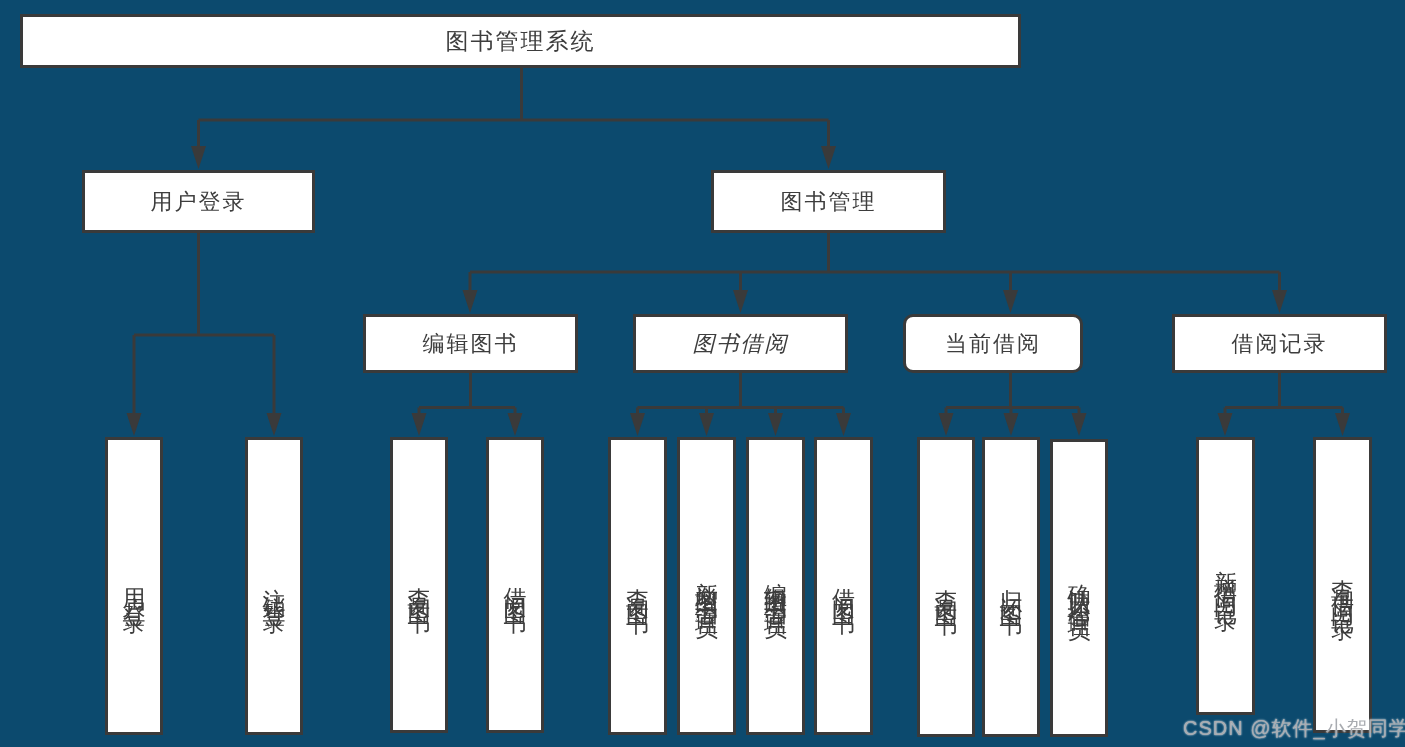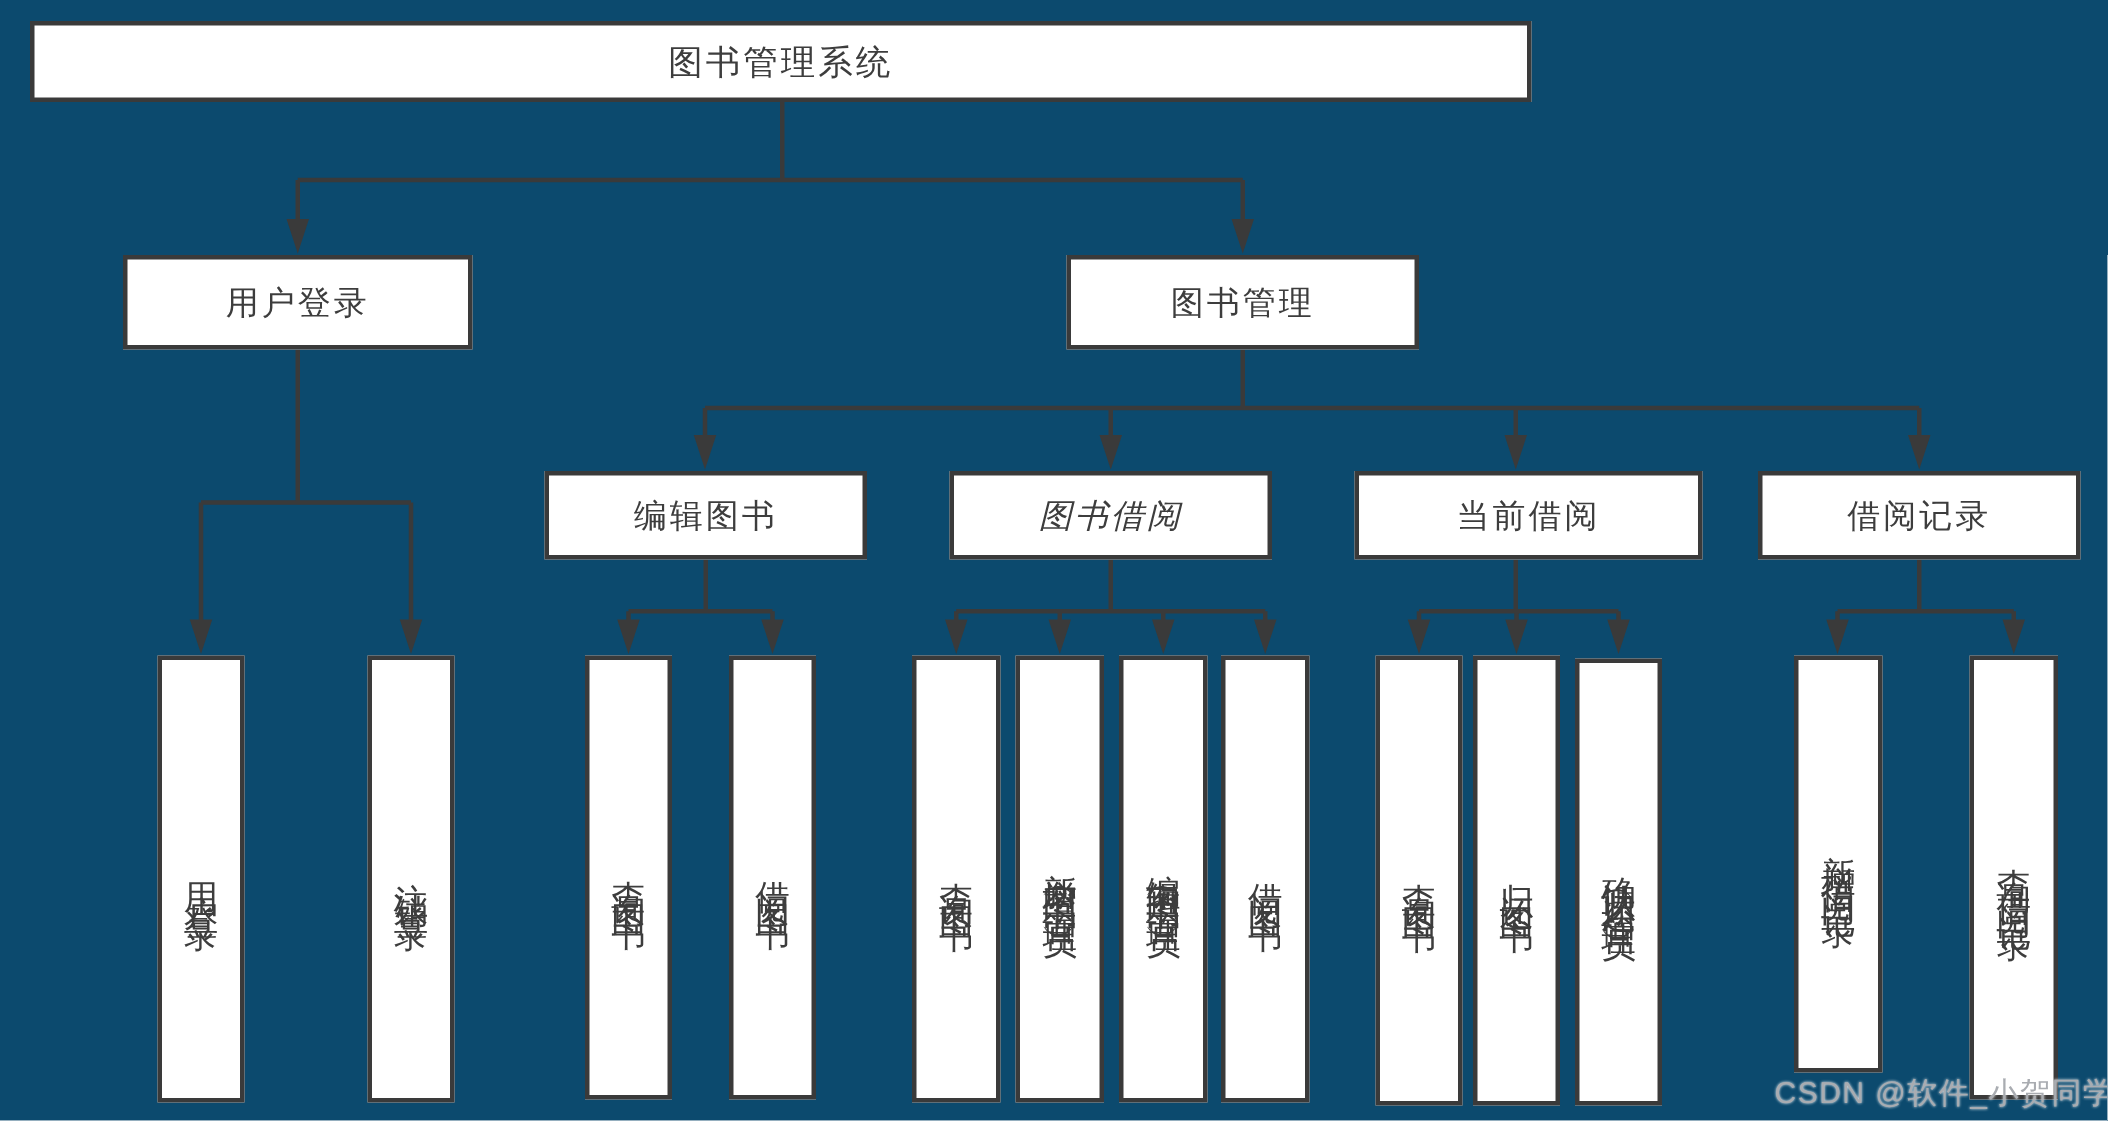--- a/index.html
+++ b/index.html
@@ -94,21 +94,21 @@
     </g>
   </svg>
 
   <div class="node hnode root-node" style="left:20px;top:14px;width:1001px;height:54px;">图书管理系统</div>
 
   <div class="node hnode" style="left:82px;top:170px;width:233px;height:63px;">用户登录</div>
   <div class="node hnode" style="left:711px;top:170px;width:235px;height:63px;font-family:Liberation Mono, monospace;">图书管理</div>
 
   <div class="node hnode" style="left:363px;top:314px;width:215px;height:59px;">编辑图书</div>
   <div class="node hnode" style="left:633px;top:314px;width:215px;height:59px;font-style:italic;">图书借阅</div>
-  <div class="node hnode" style="left:903px;top:314px;width:232px;height:59px;">当前借阅</div>
+  <div class="node hnode" style="left:903px;top:314px;width:180px;height:59px;border-radius:10px;">当前借阅</div>
   <div class="node hnode" style="left:1172px;top:314px;width:215px;height:59px;">借阅记录</div>
 
   <div class="node vnode" style="left:105px;top:437px;width:58px;height:298px;">
     <span>用户登录</span>
   </div>
   <div class="node vnode" style="left:245px;top:437px;width:58px;height:298px;">
     <span>注销登录</span>
   </div>
 
   <div class="node vnode" style="left:390px;top:437px;width:58px;height:296px;">

